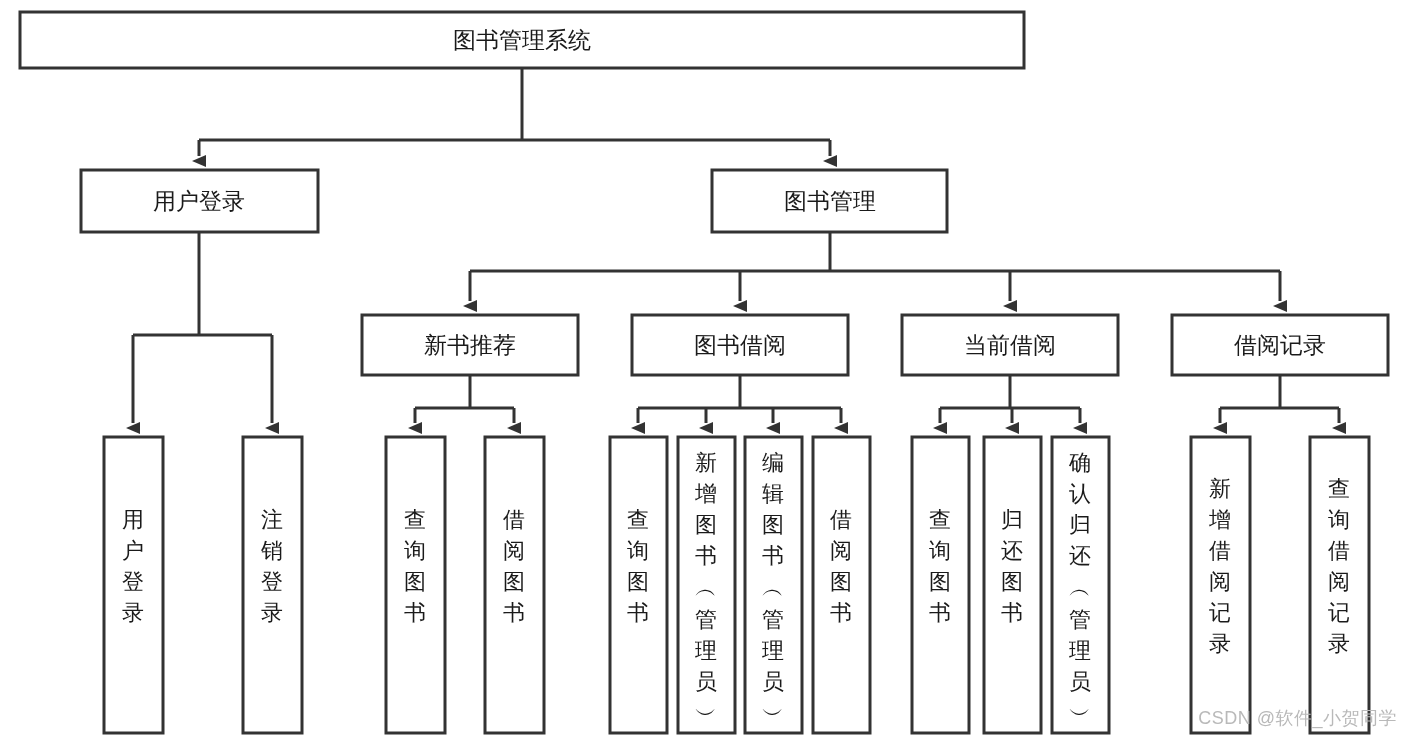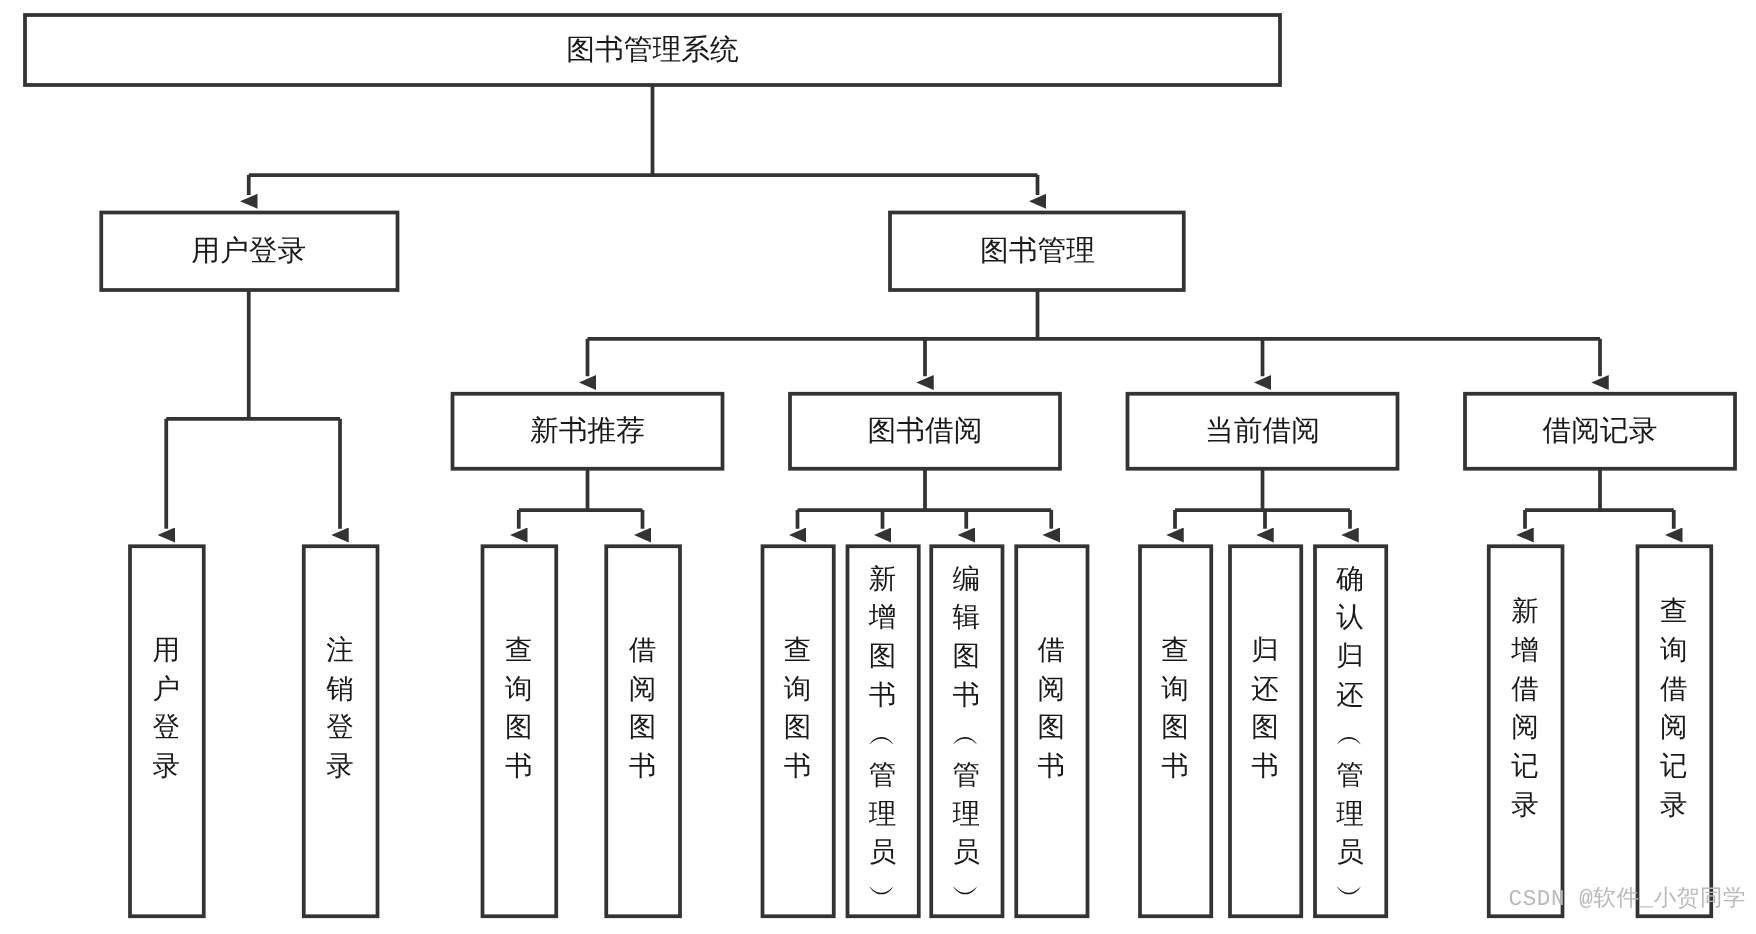--- a/index.html
+++ b/index.html
@@ -51,21 +51,21 @@
     fill: none;
   }
   .arrow-head {
     fill: #333333;
     stroke: none;
   }
   .watermark {
     position: absolute;
     right: 8px;
     bottom: 4px;
-    font-family: Liberation Mono, monospace;
+    font-family: Liberation Sans, sans-serif;
     font-size: 18px;
     color: #b9b9b9;
     white-space: nowrap;
     letter-spacing: 0.5px;
     pointer-events: none;
   }
 </style>
 </head>
 <body>
 

